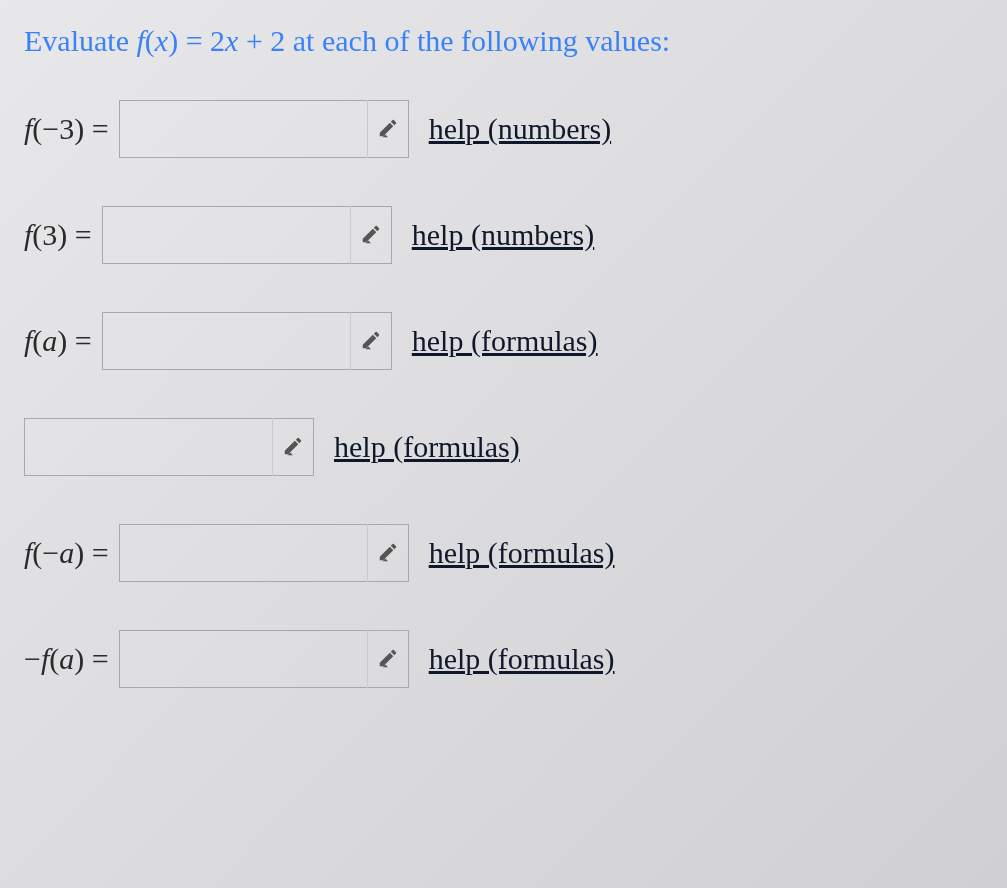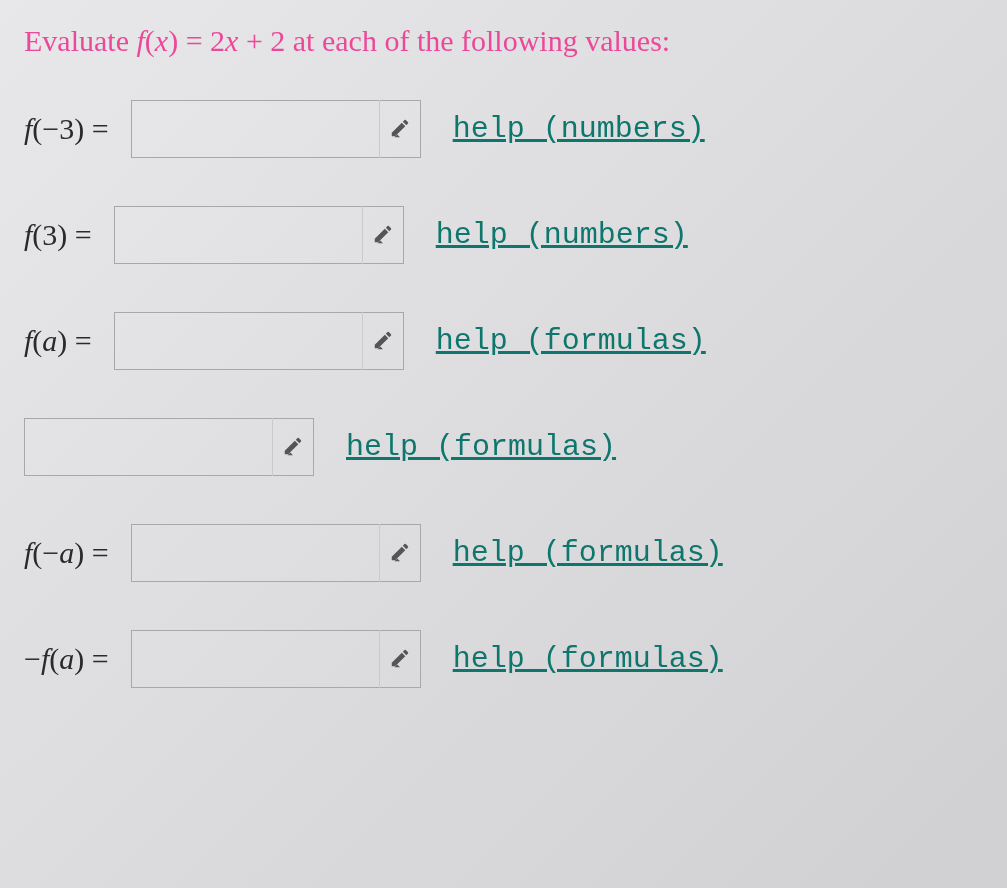--- a/index.html
+++ b/index.html
@@ -8,32 +8,32 @@
       font-family: Georgia, 'Times New Roman', serif;
       font-size: 30px;
       color: #2a2a2a;
       background: linear-gradient(135deg, #e8e8ea 0%, #dcdcde 50%, #d0d0d2 100%);
       width: 1007px;
       height: 888px;
       box-sizing: border-box;
     }
     .prompt {
       margin-bottom: 38px;
-      color: #ec4899;
+      color: #3b82f6;
       line-height: 1.4;
     }
     .math-i {
       font-style: italic;
       font-family: 'Times New Roman', serif;
     }
     .row {
       display: flex;
       align-items: center;
       margin-bottom: 48px;
-      gap: 22px;
+      gap: 10px;
     }
     .label {
       color: #2a2a2a;
       white-space: nowrap;
     }
     .input-wrap {
       position: relative;
       display: flex;
       align-items: center;
       border: 1px solid #a8a8aa;
@@ -60,25 +60,24 @@
       justify-content: center;
       border-left: 1px solid #cacacd;
       flex-shrink: 0;
     }
     .pencil svg {
       width: 22px;
       height: 22px;
       fill: #555;
     }
     .helplink {
-      color: #0f766e;
+      color: #0f172a;
       text-decoration: underline;
       cursor: pointer;
       margin-left: 10px;
-      font-family: Liberation Mono, monospace;
     }
   </style>
 </head>
 <body>
 
 <div class="prompt">
   <span>Evaluate </span><span class="math-i">f</span>(<span class="math-i">x</span>)<span> = 2</span><span class="math-i">x</span><span> + 2 at each of the following values:</span>
 </div>
 
 <div class="row">

